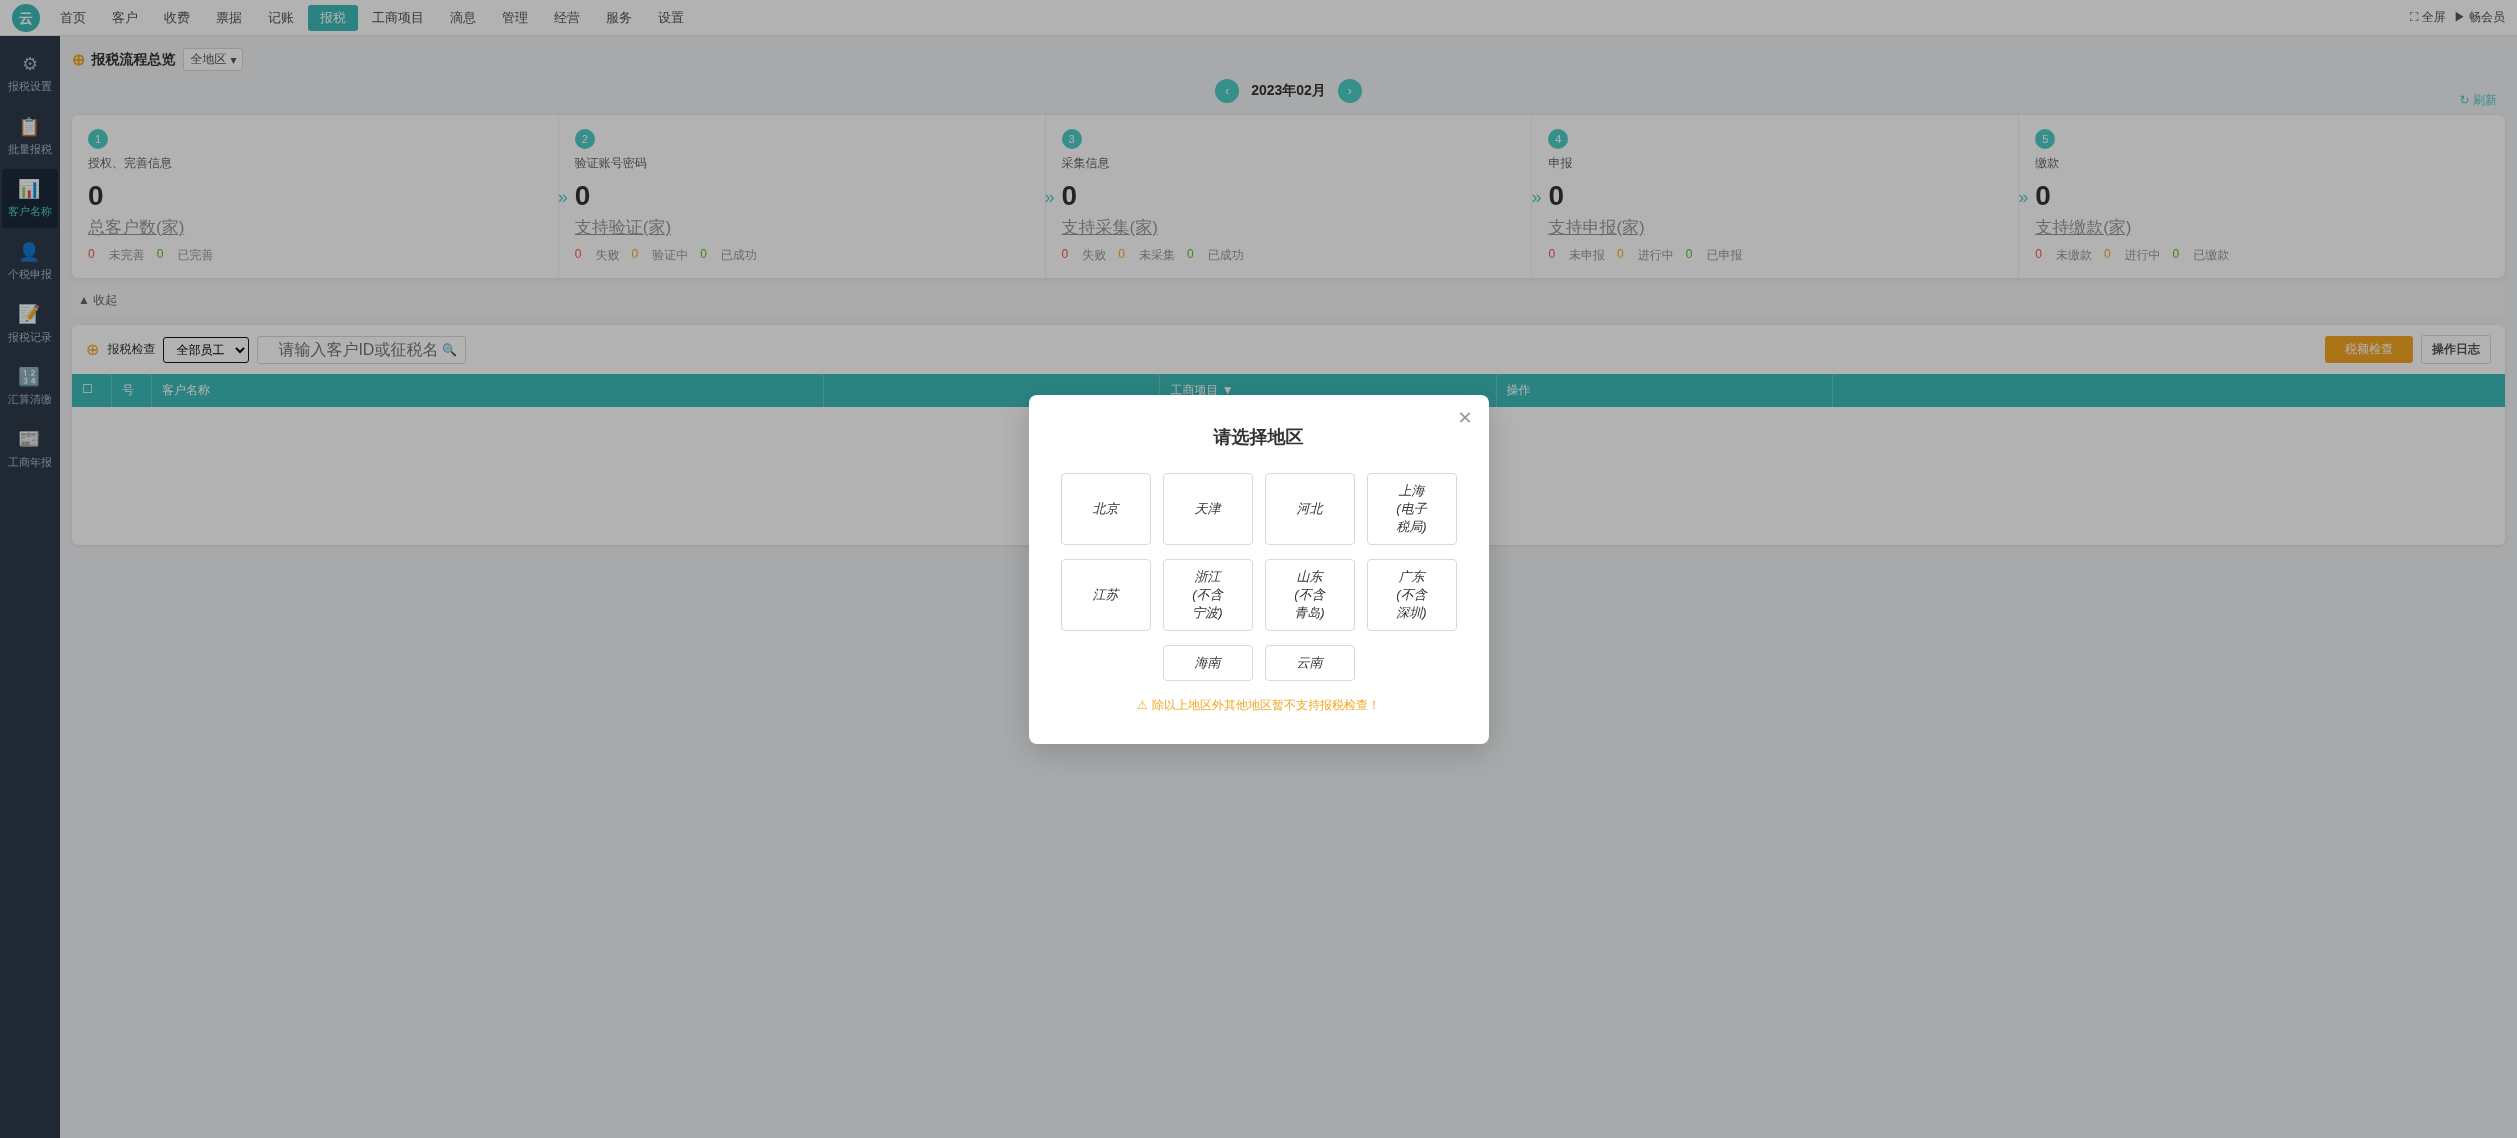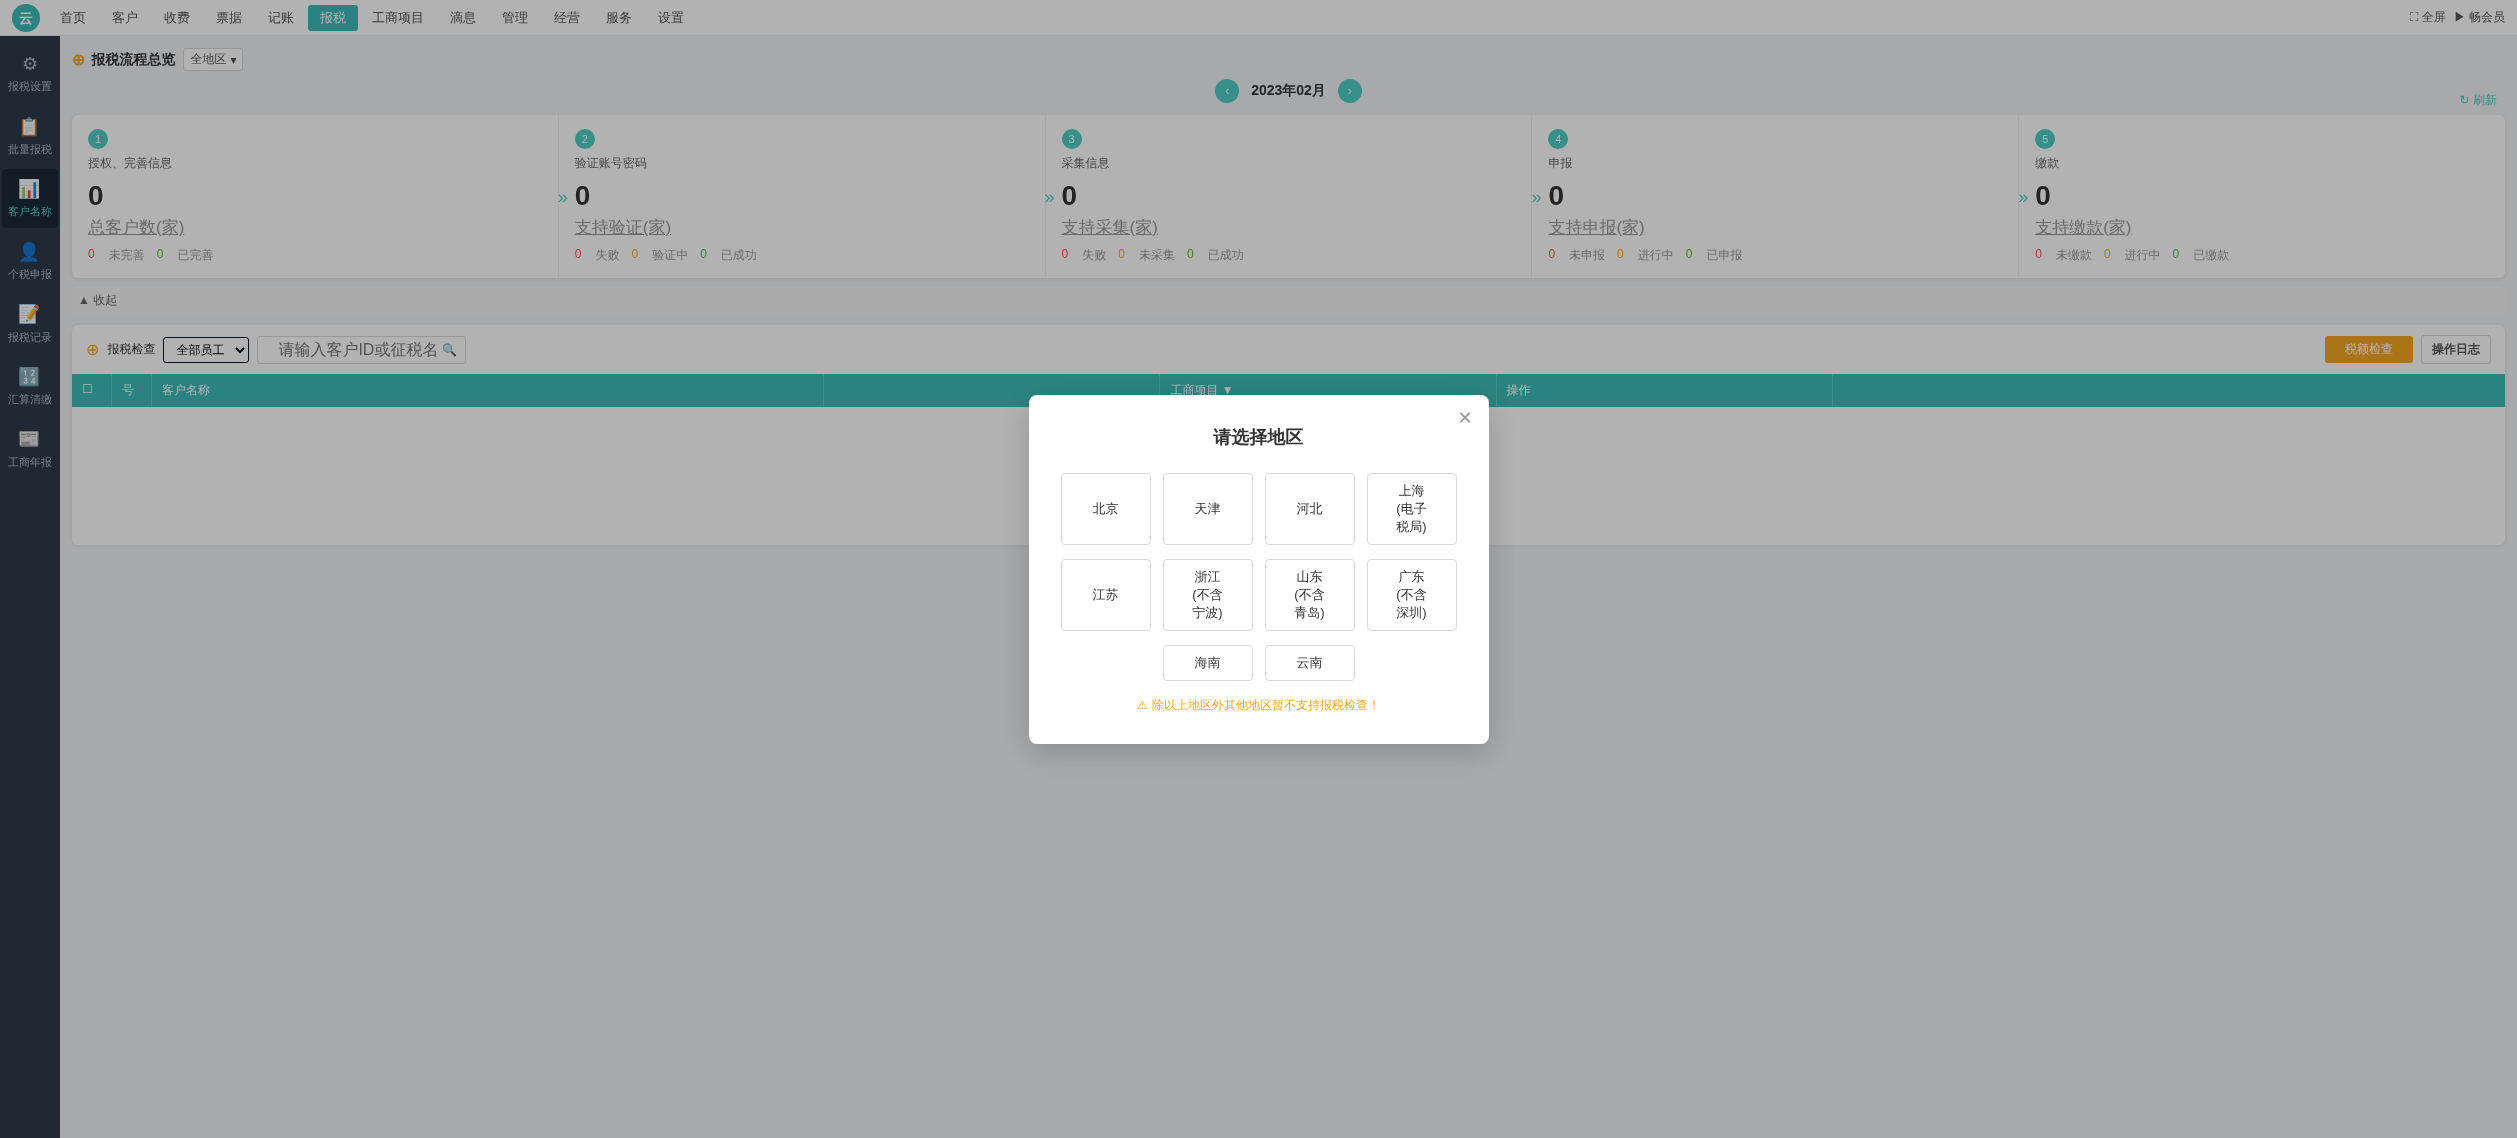--- a/index.html
+++ b/index.html
@@ -354,20 +354,21 @@
       border: 1px solid #d9d9d9;
       background: #fff;
       border-radius: 4px;
       padding: 8px 24px;
       font-size: 13px;
       color: #333;
       cursor: pointer;
       min-width: 90px;
       text-align: center;
       transition: border-color 0.2s, color 0.2s;
+      font-style: italic;
     }
     .modal-warning {
       text-align: center;
       color: #f5a623;
       font-size: 12px;
       margin-top: 16px;
       display: flex;
       align-items: center;
       justify-content: center;
       gap: 4px;

